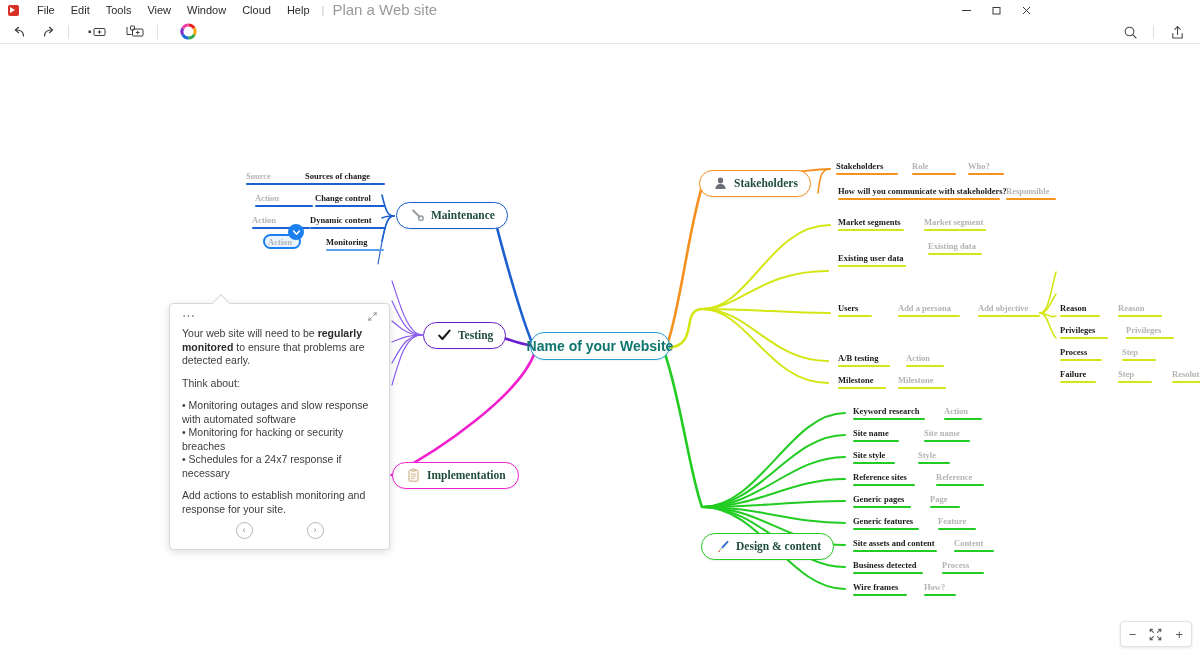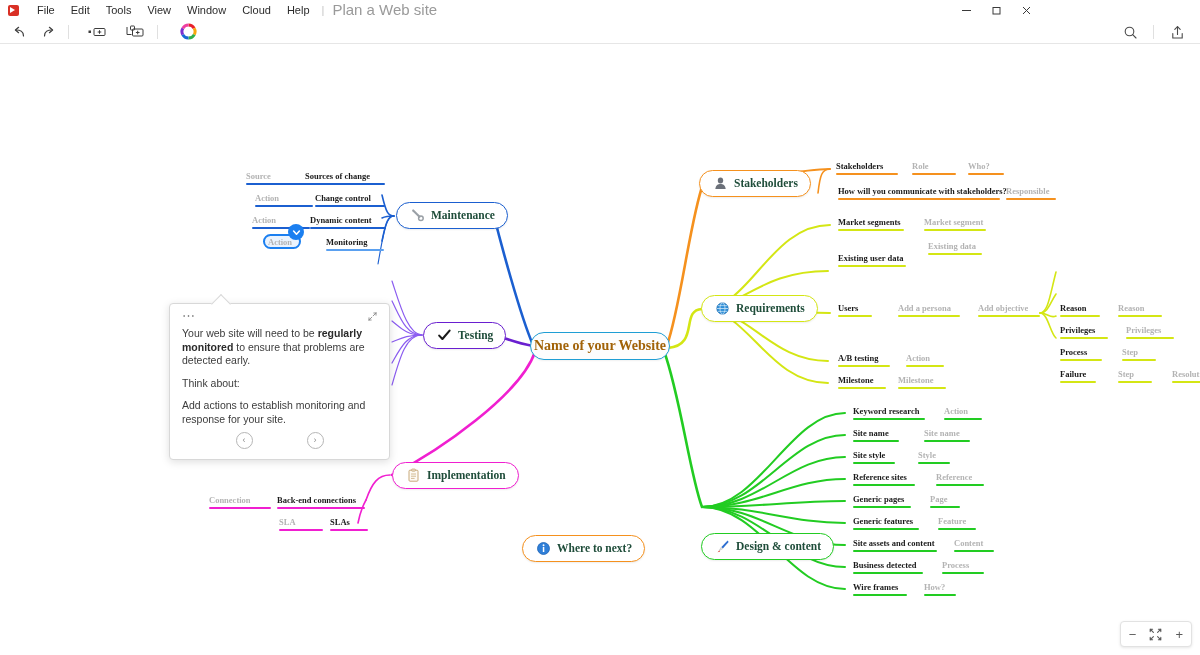--- a/index.html
+++ b/index.html
@@ -101,24 +101,24 @@
   }
   #edges { position: absolute; top: 0; left: 0; width: 1200px; height: 610px; }
 
   
   .center-node {
     position: absolute;
     border: 1.6px solid #1f9ed4;
     border-radius: 18px;
     background: #fdfdfd;
     display: flex; align-items: center; justify-content: center;
-    font-family: Liberation Serif, serif;
+    font-family: Liberation Sans, sans-serif;
     font-weight: bold;
     font-size: 14px;
-    color: #a16207;
+    color: #0f766e;
     white-space: nowrap;
     box-shadow: 0 1px 2px rgba(0,0,0,0.06);
   }
 
   
   .branch-node {
     position: absolute;
     border-width: 1.6px;
     border-style: solid;
     border-radius: 16px;
@@ -441,54 +441,32 @@
   <div class="branch-node" style="left:699px; top:125px; height:27px; border-color:#f5911e;">
     <span class="bicon">
       <svg width="15" height="15" viewBox="0 0 15 15">
         <ellipse cx="7.5" cy="4.6" rx="2.7" ry="3" fill="#6b7079"></ellipse>
         <path d="M2.3 13 C2.8 9.2 5 8 7.5 8 C10 8 12.2 9.2 12.7 13 Z" fill="#6b7079"></path>
       </svg>
     </span>
     <span class="blabel">Stakeholders</span>
   </div>
 
-  <div class="branch-node" style="left:701px; top:250px; height:27px; border-color:#d4e614;">
-    <span class="bicon">
-      <svg width="15" height="15" viewBox="0 0 15 15">
-        <circle cx="7.5" cy="7.5" r="5.6" fill="#2f8fd8" stroke="#1c6fb5" stroke-width="0.9"></circle>
-        <ellipse cx="7.5" cy="7.5" rx="2.5" ry="5.6" fill="none" stroke="#cfe6f7" stroke-width="0.8"></ellipse>
-        <line x1="2" y1="7.5" x2="13" y2="7.5" stroke="#cfe6f7" stroke-width="0.8"></line>
-        <line x1="3" y1="4.6" x2="12" y2="4.6" stroke="#cfe6f7" stroke-width="0.7"></line>
-        <line x1="3" y1="10.4" x2="12" y2="10.4" stroke="#cfe6f7" stroke-width="0.7"></line>
-      </svg>
-    </span>
-    <span class="blabel">Requirements</span>
-  </div>
 
   <div class="branch-node" style="left:701px; top:448px; height:27px; border-color:#22cc22;margin-top:40px;">
     <span class="bicon">
       <svg width="15" height="15" viewBox="0 0 15 15">
         <path d="M12.6 1.6 L6.4 8.1 L7.9 9.6 L13.6 3 Z" fill="#2f6fd0"></path>
         <path d="M6.2 8.3 L4.2 11.5 L7.6 9.8 Z" fill="#e8e8e8" stroke="#b8b8b8" stroke-width="0.6"></path>
         <path d="M4.3 11.4 L2.6 13.2 L5.1 12.6 Z" fill="#d9342b"></path>
       </svg>
     </span>
     <span class="blabel">Design &amp; content</span>
   </div>
 
-  <div class="branch-node" style="left:522px; top:490px; height:27px; border-color:#f5911e;">
-    <span class="bicon">
-      <svg width="15" height="15" viewBox="0 0 15 15">
-        <circle cx="7.5" cy="7.5" r="6" fill="#2f7fd8" stroke="#1d63b5" stroke-width="0.8"></circle>
-        <rect x="6.8" y="6" width="1.5" height="5" fill="#ffffff"></rect>
-        <circle cx="7.55" cy="4.2" r="0.95" fill="#ffffff"></circle>
-      </svg>
-    </span>
-    <span class="blabel">Where to next?</span>
-  </div>
 
   <div class="leaf ghost" style="left:246px; top:126px; width:66px;">
     <span class="ltext">Source</span>
     <span class="lunder" style="background:#1b5fd0;"></span>
   </div>
   <div class="leaf filled" style="left:305px; top:126px; width:80px;">
     <span class="ltext">Sources of change</span>
     <span class="lunder" style="background:#1b5fd0;"></span>
   </div>
   <div class="leaf ghost" style="left:255px; top:148px; width:58px;">
@@ -720,20 +698,25 @@
       <span id="popup-dots">⋯</span>
       <span id="popup-expand">
         <svg width="9" height="9" viewBox="0 0 9 9">
           <path d="M8 1 L5.2 3.8 M8 1 L8 3.2 M8 1 L5.8 1" fill="none" stroke="#8a8a8a" stroke-width="0.9" stroke-linecap="round"></path>
           <path d="M1 8 L3.8 5.2 M1 8 L1 5.8 M1 8 L3.2 8" fill="none" stroke="#8a8a8a" stroke-width="0.9" stroke-linecap="round"></path>
         </svg>
       </span>
     </div>
     <p><span>Your web site will need to be </span><b>regularly monitored</b><span> to ensure that problems are detected early.</span></p>
     <p>Think about:</p>
+    <div class="blist">
+      <div>• Monitoring outages and slow response with automated software</div>
+      <div>• Monitoring for hacking or security breaches</div>
+      <div>• Schedules for a 24x7 response if necessary</div>
+    </div>
     <p>Add actions to establish monitoring and response for your site.</p>
     <div id="popup-nav">
       <span class="navbtn">‹</span>
       <span class="navbtn">›</span>
     </div>
   </div>
 
   <div id="zoomctl">
     <span class="zbtn">−</span>
     <span class="zbtn">

